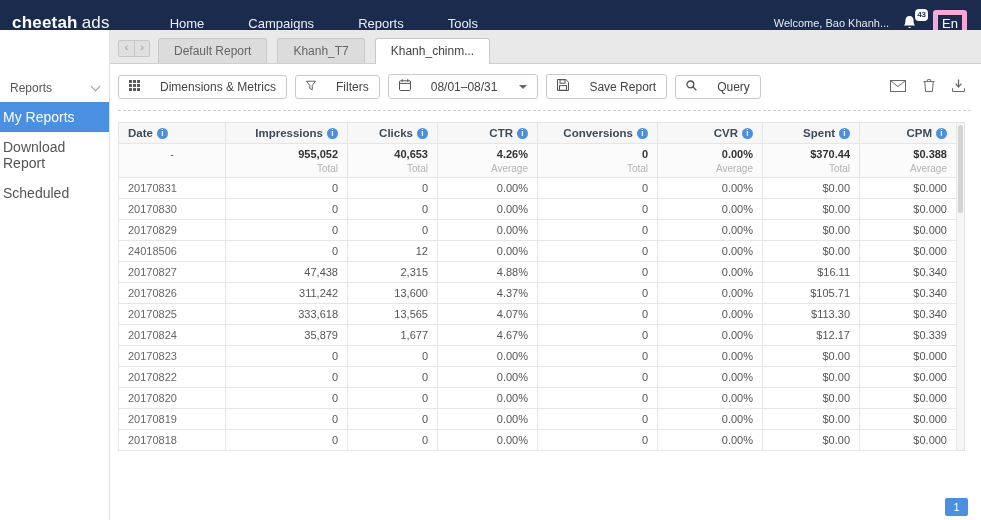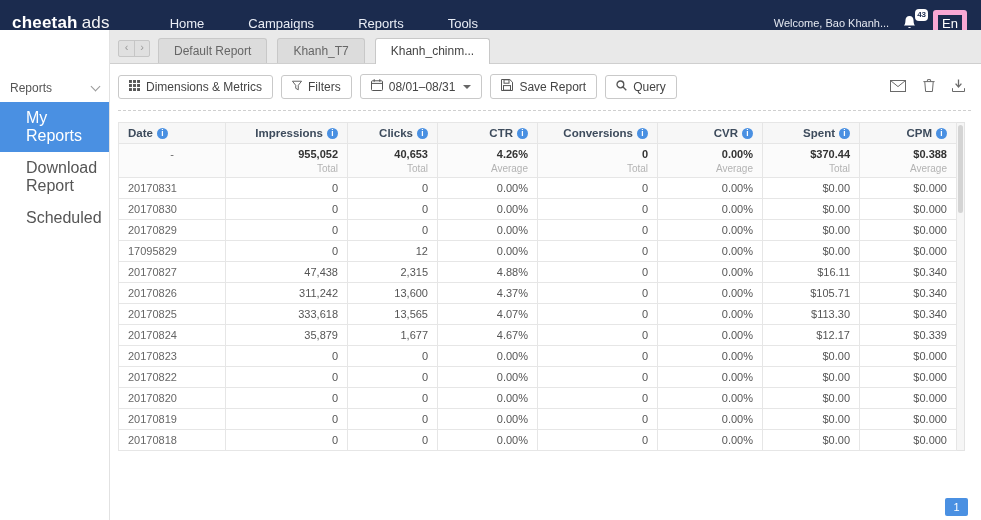--- a/index.html
+++ b/index.html
@@ -39,21 +39,21 @@
   .sidebar {
     position:absolute; top:30px; left:0; width:110px; height:490px;
     background:#ffffff; border-right:1px solid #e2e2e2;
   }
   .sidebar-section {
     margin-top:44px; padding:7px 10px 7px 10px; font-size:12px; color:#555;
     display:flex; justify-content:space-between; align-items:center; cursor:pointer;
   }
   .chev { width:7px; height:7px; border-right:1.5px solid #999; border-bottom:1.5px solid #999;
     transform:rotate(45deg); margin-top:-3px; }
-  .sidebar-item { padding:7px 6px 7px 26px; font-size:16px; color:#555; cursor:pointer; }
+  .sidebar-item { padding:7px 6px 7px 3px; font-size:14px; color:#555; cursor:pointer; }
   .sidebar-item.active { background:#4a90e2; color:#fff; }
 
   
   .main { position:absolute; top:30px; left:110px; width:871px; height:490px; background:#fff; }
   .tabstrip {
     height:34px; background:#e9e9e9; border-bottom:1px solid #cfcfcf;
     display:flex; align-items:flex-end; padding-left:8px;
   }
   .tab-scroll {
     display:flex; margin:0 8px 6px 0; border:1px solid #c6c6c6; border-radius:2px;
@@ -67,21 +67,21 @@
   .tab {
     padding:5px 15px; font-size:12px; color:#666; background:#dcdcdc;
     border:1px solid #c8c8c8; border-bottom:none; border-radius:3px 3px 0 0;
     margin-right:10px; cursor:pointer; white-space:nowrap;
   }
   .tab.active { background:#fff; color:#444; margin-bottom:-1px; padding-bottom:6px; }
 
   
   .toolbar { display:flex; align-items:center; gap:8px; padding:10px 12px 8px 8px; background:#fff; }
   .btn {
-    display:inline-flex; align-items:center; gap:6px;
+    display:inline-flex; align-items:center; gap:20px;
     border:1px solid #c9c9c9; border-radius:3px; background:#fff;
     padding:4px 10px; font-size:12px; color:#444; cursor:pointer; white-space:nowrap;
   }
   .btn svg { flex:0 0 auto; }
   .caret { width:0; height:0; border-left:4px solid transparent; border-right:4px solid transparent;
     border-top:4px solid #666; margin-left:2px; }
   .toolbar-right { margin-left:auto; display:flex; align-items:center; gap:17px; margin-right:4px; }
   .tool-icon { cursor:pointer; display:inline-flex; }
 
   .dashed { border-top:1px dashed #cfcfcf; margin:3px 10px 0 8px; }
@@ -342,21 +342,21 @@
             <td class="date">20170829</td>
             <td class="num">0</td>
             <td class="num">0</td>
             <td class="num">0.00%</td>
             <td class="num">0</td>
             <td class="num">0.00%</td>
             <td class="num">$0.00</td>
             <td class="num">$0.000</td>
           </tr>
           <tr>
-            <td class="date">17095829</td>
+            <td class="date">24018506</td>
             <td class="num">0</td>
             <td class="num">12</td>
             <td class="num">0.00%</td>
             <td class="num">0</td>
             <td class="num">0.00%</td>
             <td class="num">$0.00</td>
             <td class="num">$0.000</td>
           </tr>
           <tr>
             <td class="date">20170827</td>

